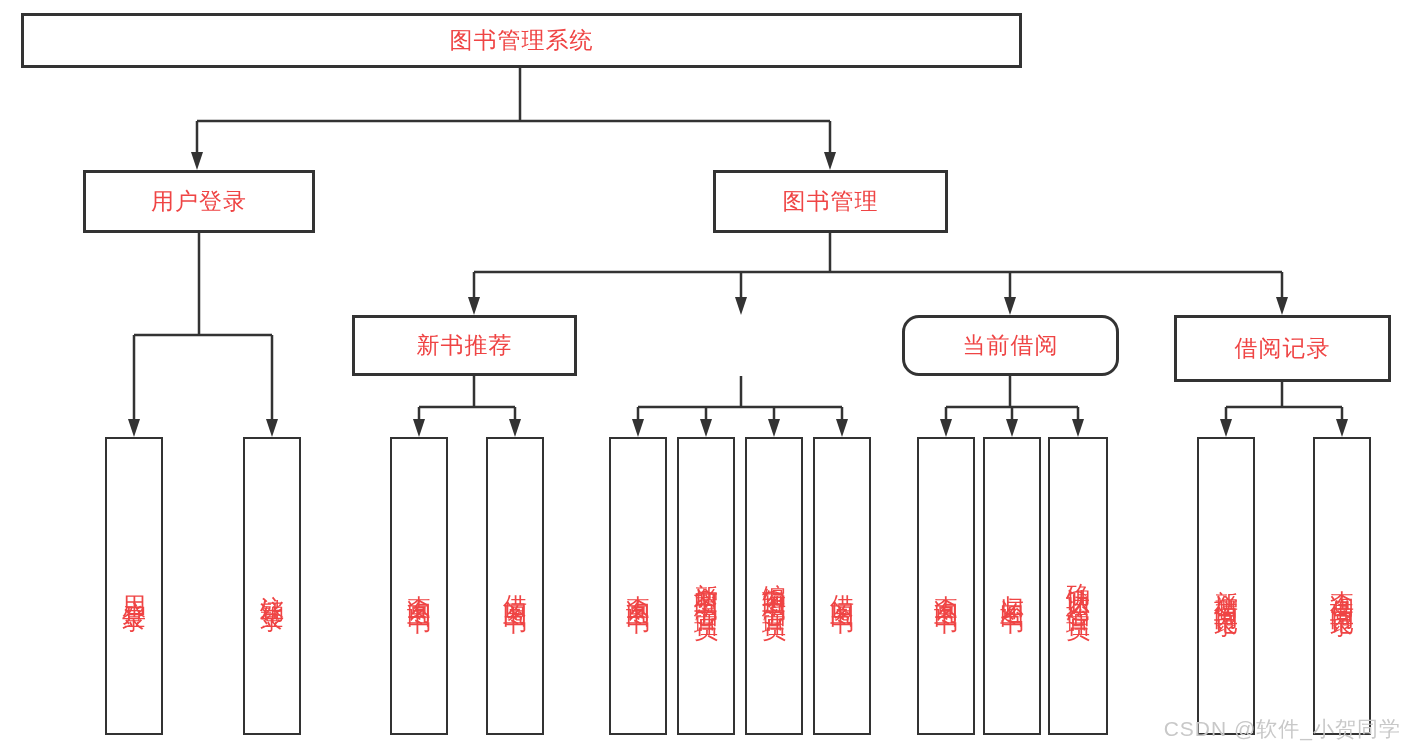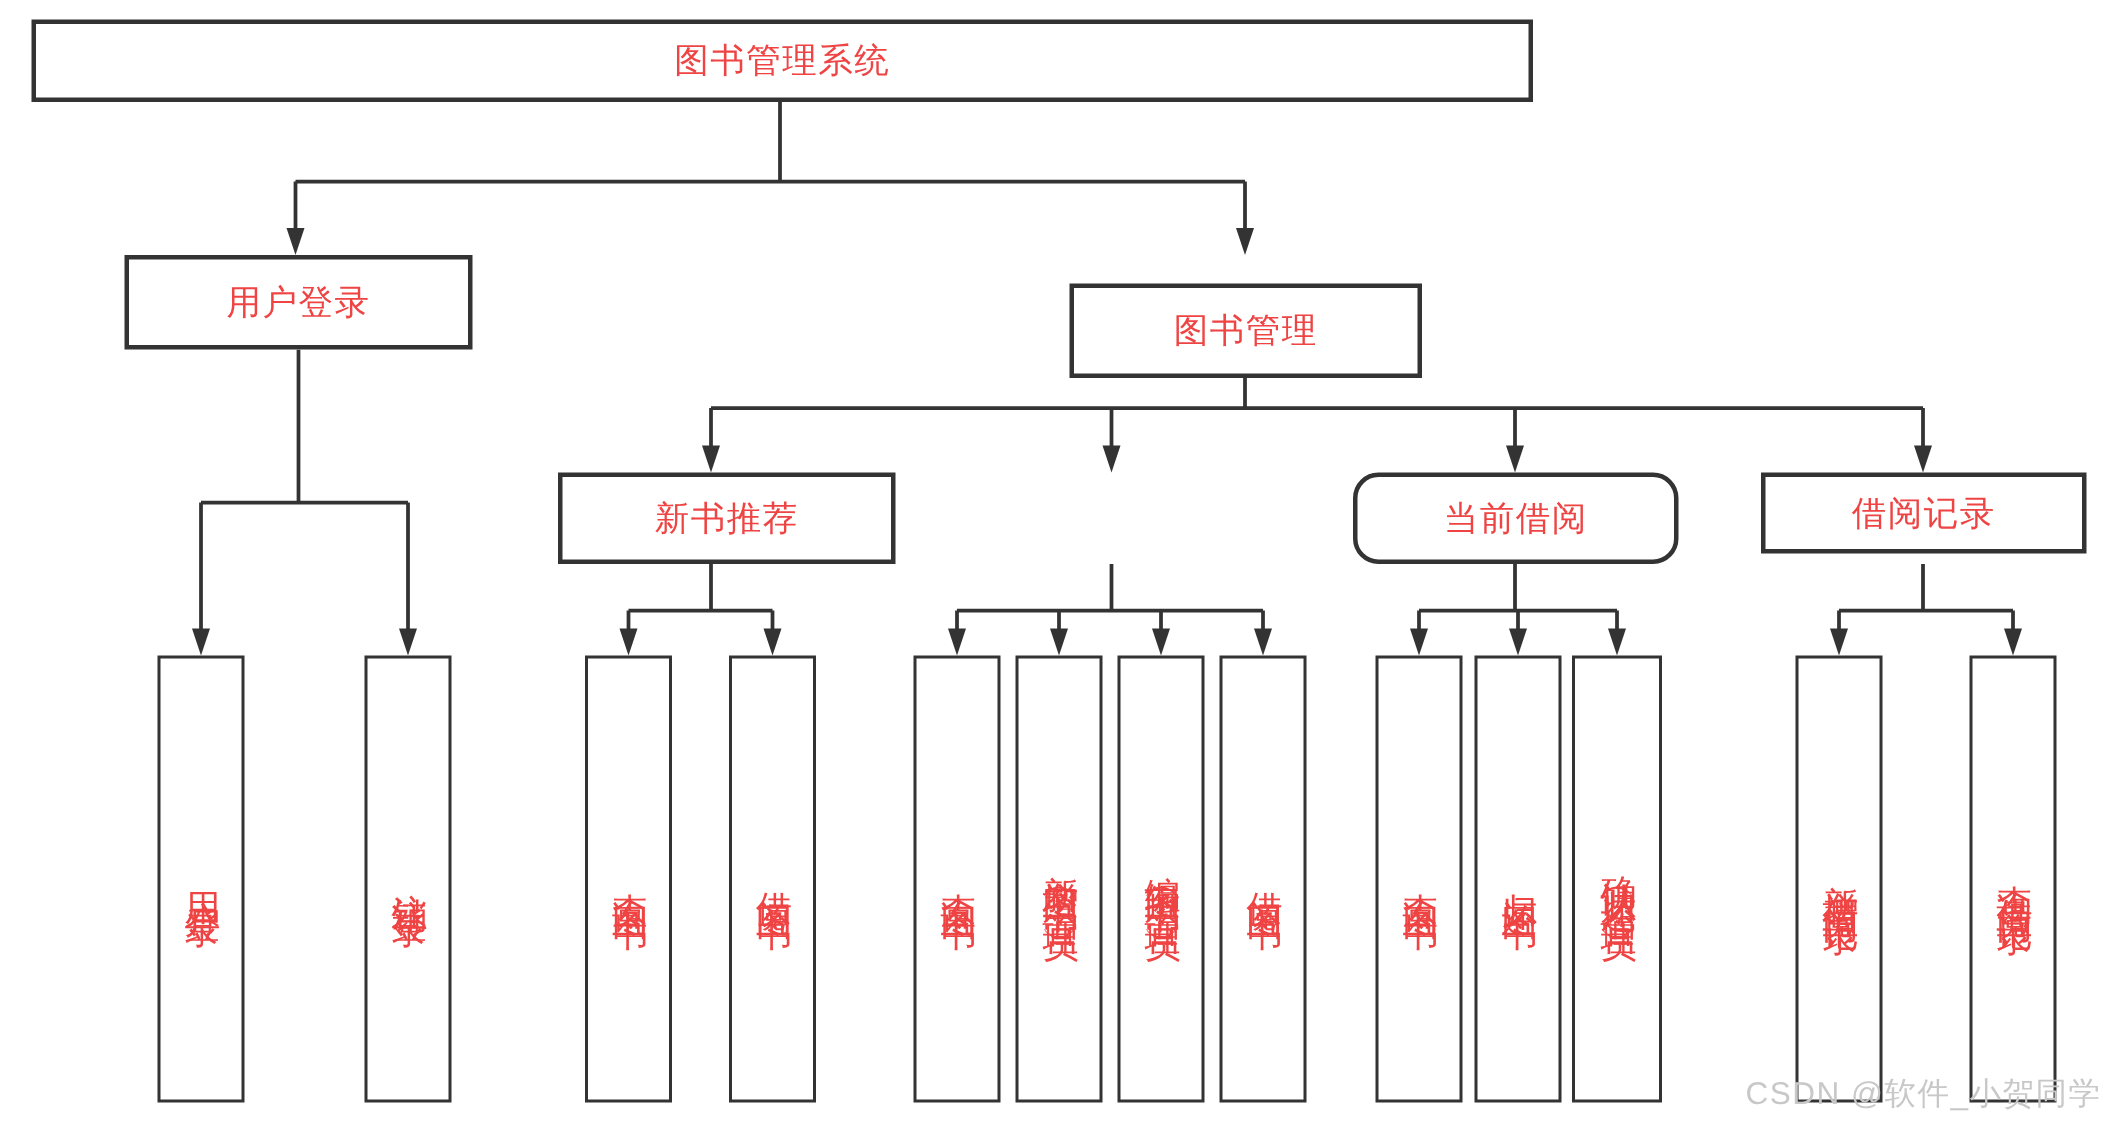--- a/index.html
+++ b/index.html
@@ -106,31 +106,31 @@
     </g>
   </svg>
 
   <div class="node" style="left:21px; top:13px; width:1001px; height:55px;">
     <span>图书管理系统</span>
   </div>
 
   <div class="node" style="left:83px; top:170px; width:232px; height:63px;">
     <span>用户登录</span>
   </div>
-  <div class="node" style="left:713px; top:170px; width:235px; height:63px;margin-top:19px;">
+  <div class="node" style="left:713px; top:170px; width:235px; height:63px;">
     <span>图书管理</span>
   </div>
 
-  <div class="node" style="left:372px; top:315px; width:225px; height:61px;">
+  <div class="node" style="left:352px; top:315px; width:225px; height:61px;">
     <span>新书推荐</span>
   </div>
   <div class="node" style="left:902px; top:315px; width:217px; height:61px;border-radius:17px;">
     <span>当前借阅</span>
   </div>
-  <div class="node" style="left:1174px; top:315px; width:217px; height:54px;">
+  <div class="node" style="left:1174px; top:315px; width:217px; height:67px;">
     <span>借阅记录</span>
   </div>
 
   <div class="node leaf" style="left:105px;">
     <span class="vtext">用户登录</span>
   </div>
   <div class="node leaf" style="left:243px;">
     <span class="vtext">注销登录</span>
   </div>
 

